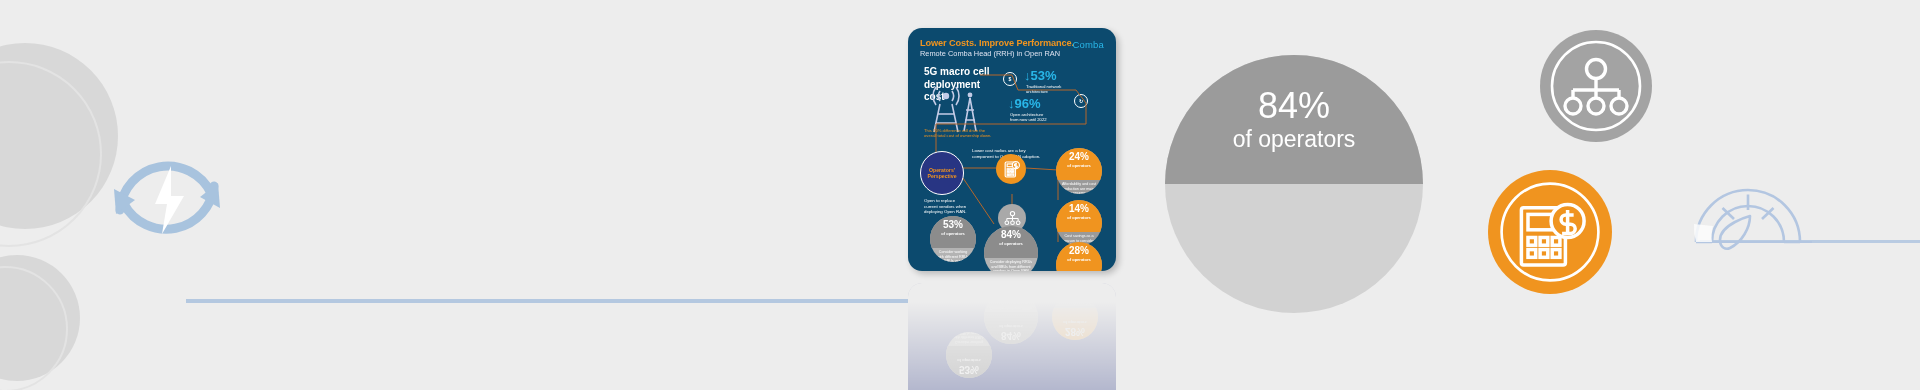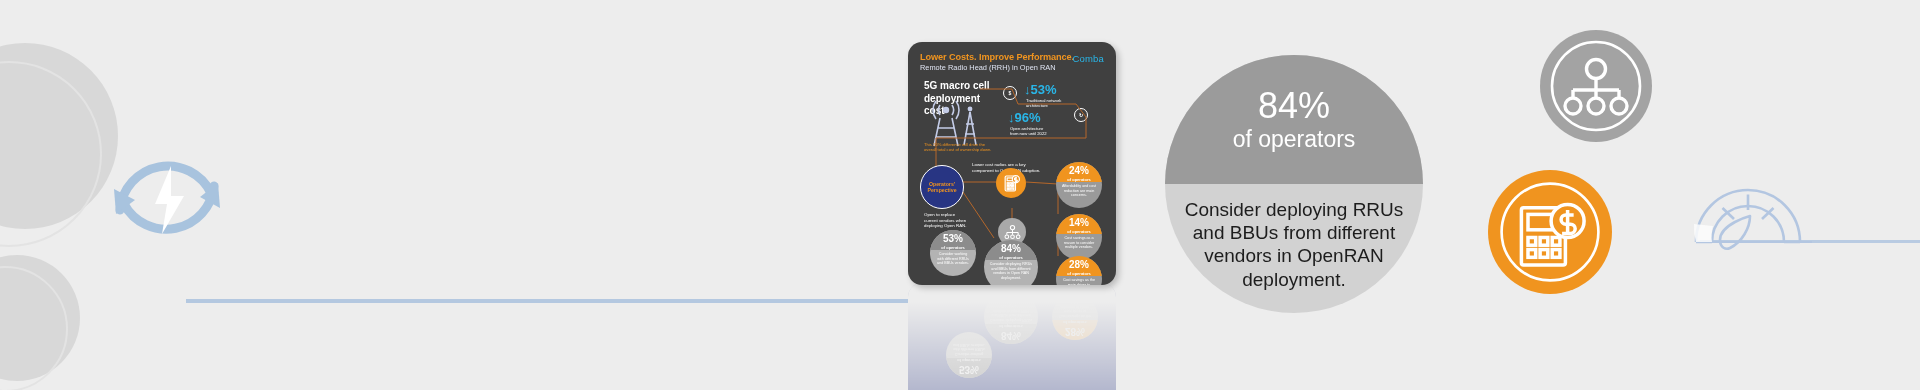--- a/index.html
+++ b/index.html
@@ -45,23 +45,23 @@
   #connector-line-right {
     position: absolute;
     left: 1700px; top: 240px;
     width: 220px; height: 3px;
     background: #b9cbe2;
   }
 
   
   #infographic-card {
     position: absolute;
-    left: 908px; top: 42px;
+    left: 908px; top: 28px;
     width: 208px; height: 243px;
-    background: #404040;
+    background: #0c4a6e;
     border-radius: 14px;
     box-shadow: 3px 3px 6px rgba(0,0,0,0.22);
     overflow: hidden;
   }
   #card-reflection {
     position: absolute;
     left: 908px; top: 283px;
     width: 208px; height: 107px;
     border-radius: 0 0 14px 14px;
     overflow: hidden;
@@ -120,21 +120,21 @@
 
   
   .mini-circle {
     position: absolute; border-radius: 50%;
     overflow: hidden;
     display: flex; flex-direction: column;
     align-items: center;
     text-align: center;
   }
   .mini-top {
-    width: 100%; padding-top: 4px; padding-bottom: 0;
+    width: 100%; padding-top: 4px; padding-bottom: 12px;
     color: #fff; font-weight: bold;
   }
   .mini-top .pct { display: block; font-size: 10px; line-height: 1; }
   .mini-top .of  { display: block; font-size: 4px; line-height: 1.3; margin-top: 1px; }
   .mini-bot {
     width: 100%; color: #fff; font-size: 3.7px; line-height: 1.25;
     padding: 2px 5px 0 5px;
   }
   .mc-orange .mini-top { background: #f0941f; }
   .mc-orange           { background: #9a9a9a; }
@@ -277,21 +277,21 @@
             <span class="of">of operators</span>
           </div>
         <div class="mini-bot">Cost savings as the main driver to adoption of Open RAN.</div>
       </div>
     </div>
   </div>
 
   <div id="infographic-card">
 
     <div class="card-title">Lower Costs. Improve Performance.</div>
-    <div class="card-subtitle">Remote Radio Head (RRH) in Open RAN</div>
+    <div class="card-subtitle">Remote Comba Head (RRH) in Open RAN</div>
     <div class="card-logo">Comba</div>
 
     <div class="ci-label" style="left:16px; top:38px; width:72px; white-space:pre-line;">5G macro cell
 deployment cost</div>
 
     <svg style="position:absolute; left:18px; top:58px; width:58px; height:48px;" viewBox="0 0 58 48">
       <g fill="none" stroke="#c3cbe6" stroke-width="1.6">
         <circle cx="20" cy="10" r="3.2" fill="#c3cbe6" stroke="none"></circle>
         <path d="M14 5 A9 9 0 0 0 14 15"></path>
         <path d="M26 5 A9 9 0 0 1 26 15"></path>
@@ -407,23 +407,20 @@
       <div class="mini-bot">Consider deploying RRUs and BBUs from different vendors in Open RAN deployment.</div>
     </div>
 
   </div>
 
   <div id="stat-circle">
     <div class="top-half">
       <div class="pct">84%</div>
       <div class="of-operators">of operators</div>
     </div>
-    <div class="bottom-half">
-      <div class="desc">Consider deploying RRUs and BBUs from different vendors in OpenRAN deployment.</div>
-    </div>
   </div>
 
   <div id="orgchart-circle">
     <svg viewBox="0 0 100 100" width="100" height="100" fill="none" stroke="#ffffff" stroke-width="3.4">
       <circle cx="50" cy="50" r="44" stroke-width="2.6"></circle>
       <circle cx="50" cy="33" r="9.5"></circle>
       <path d="M50 42.5 V54 M27 54 H73 M27 54 V62 M50 54 V62 M73 54 V62"></path>
       <circle cx="27" cy="70" r="8"></circle>
       <circle cx="50" cy="70" r="8"></circle>
       <circle cx="73" cy="70" r="8"></circle>

